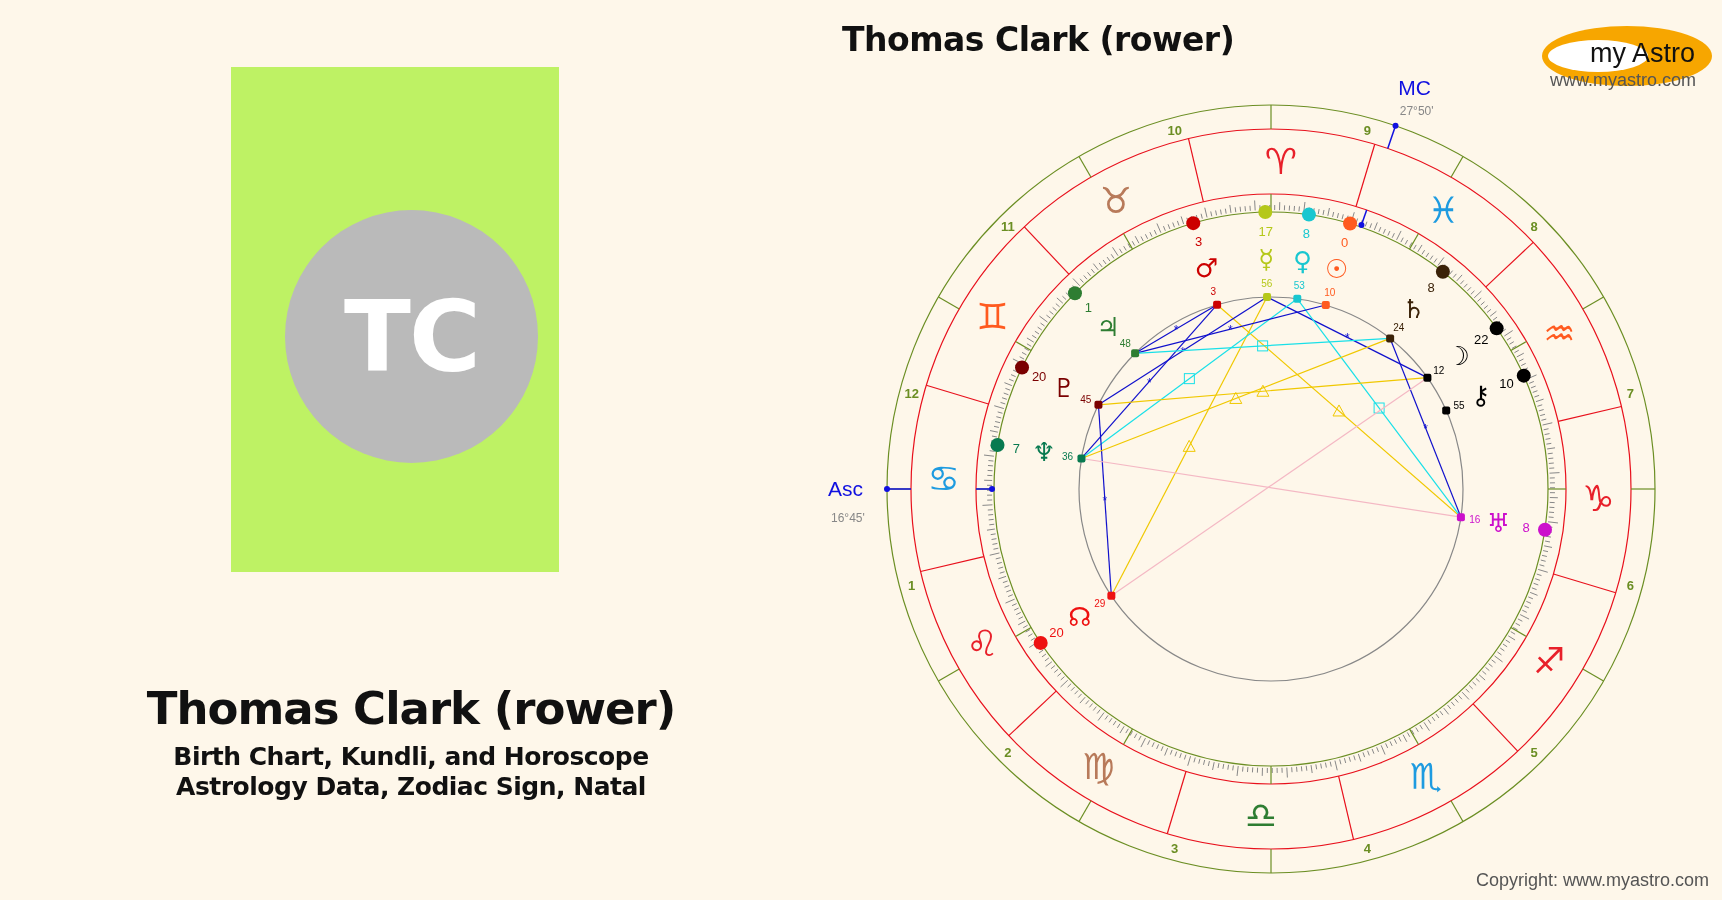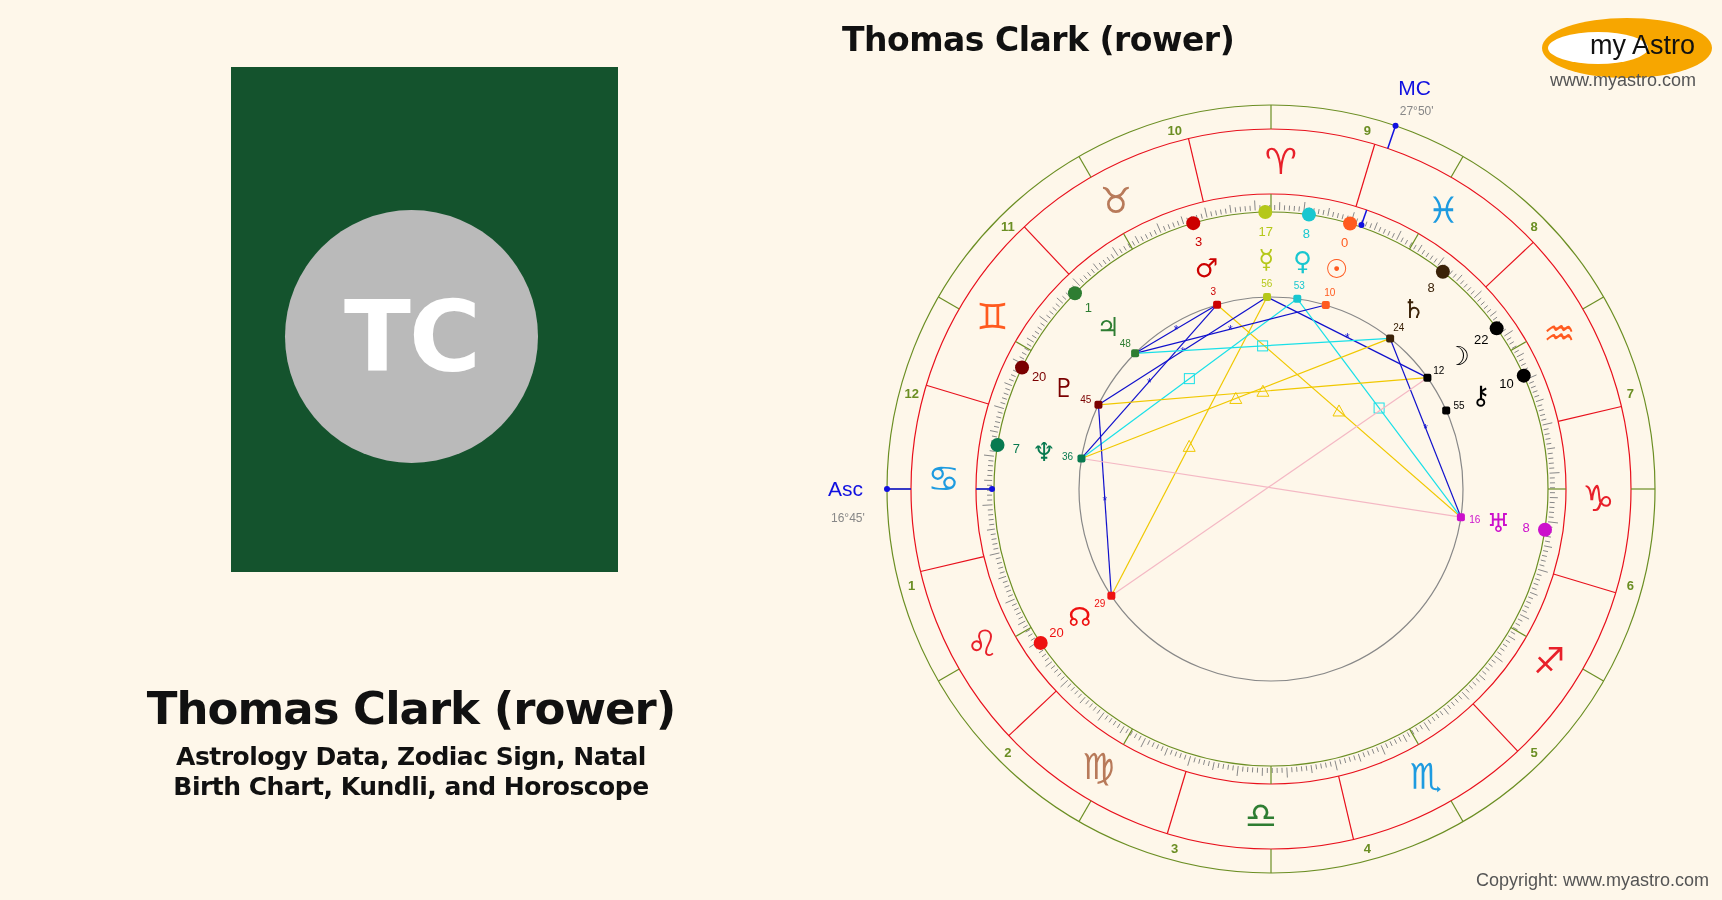--- a/index.html
+++ b/index.html
@@ -1,41 +1,41 @@
 <!DOCTYPE html>
 <html><head>
 <meta charset="utf-8">
 <style>
   html, body { margin:0; padding:0; }
   body { width:1722px; height:900px; background:#fef7ea; position:relative; overflow:hidden; font-family:"Liberation Sans", sans-serif; }
-  .photo { position:absolute; left:231px; top:67px; width:387px; height:505px; background:#14532d; }
+  .photo { position:absolute; left:231px; top:67px; width:328px; height:505px; background:#bef264; }
   .avatar { position:absolute; left:54px; top:143px; width:253px; height:253px; border-radius:50%; background:#bababa; color:#fff; font-weight:bold; font-size:98px; display:flex; align-items:center; justify-content:center; font-family:"DejaVu Sans", sans-serif; letter-spacing:-2px; }
   .left-title { position:absolute; left:0; width:822px; top:682px; text-align:center; font-size:45px; font-weight:bold; color:#111; font-family:"DejaVu Sans", sans-serif; letter-spacing:-1px; }
   .left-sub { position:absolute; left:0; width:822px; top:742px; text-align:center; font-size:25px; font-weight:bold; color:#111; line-height:30px; font-family:"DejaVu Sans", sans-serif; letter-spacing:-0.5px; }
   .chart-title { position:absolute; left:842px; top:20px; font-size:33px; font-weight:bold; color:#111; font-family:"DejaVu Sans", sans-serif; letter-spacing:-0.5px; }
-  .logo { position:absolute; left:1542px; top:18px; width:170px; height:60px;text-align:center; }
+  .logo { position:absolute; left:1542px; top:26px; width:170px; height:60px;text-align:center; }
   .logo-oval { position:absolute; inset:0; border-radius:50%; background:#f7a600; }
   .logo-inner { position:absolute; left:6px; top:14px; width:100px; height:32px; border-radius:50%; background:#fff; }
   .logo-text { position:absolute; left:48px; top:12px; font-size:27px; color:#111; }
   .site-url { position:absolute; left:1550px; top:70px; font-size:18px; color:#555; }
   .copyright { position:absolute; right:13px; top:870px; font-size:18px; color:#555;text-align:center; }
   svg.wheel { position:absolute; left:0; top:0; }
 </style>
 </head>
 <body>
 
 <div class="photo">
   <div class="avatar">
     <span>TC</span>
   </div>
 </div>
 <div class="left-title">Thomas Clark (rower)</div>
 <div class="left-sub">
+  <div>Birth Chart, Kundli, and Horoscope</div>
   <div>Astrology Data, Zodiac Sign, Natal</div>
-  <div>Birth Chart, Kundli, and Horoscope</div>
 </div>
 
 <div class="chart-title">Thomas Clark (rower)</div>
 
 <div class="logo">
   <div class="logo-oval"></div>
   <div class="logo-inner"></div>
   <div class="logo-text">my Astro</div>
 </div>
 <div class="site-url">www.myastro.com</div>

